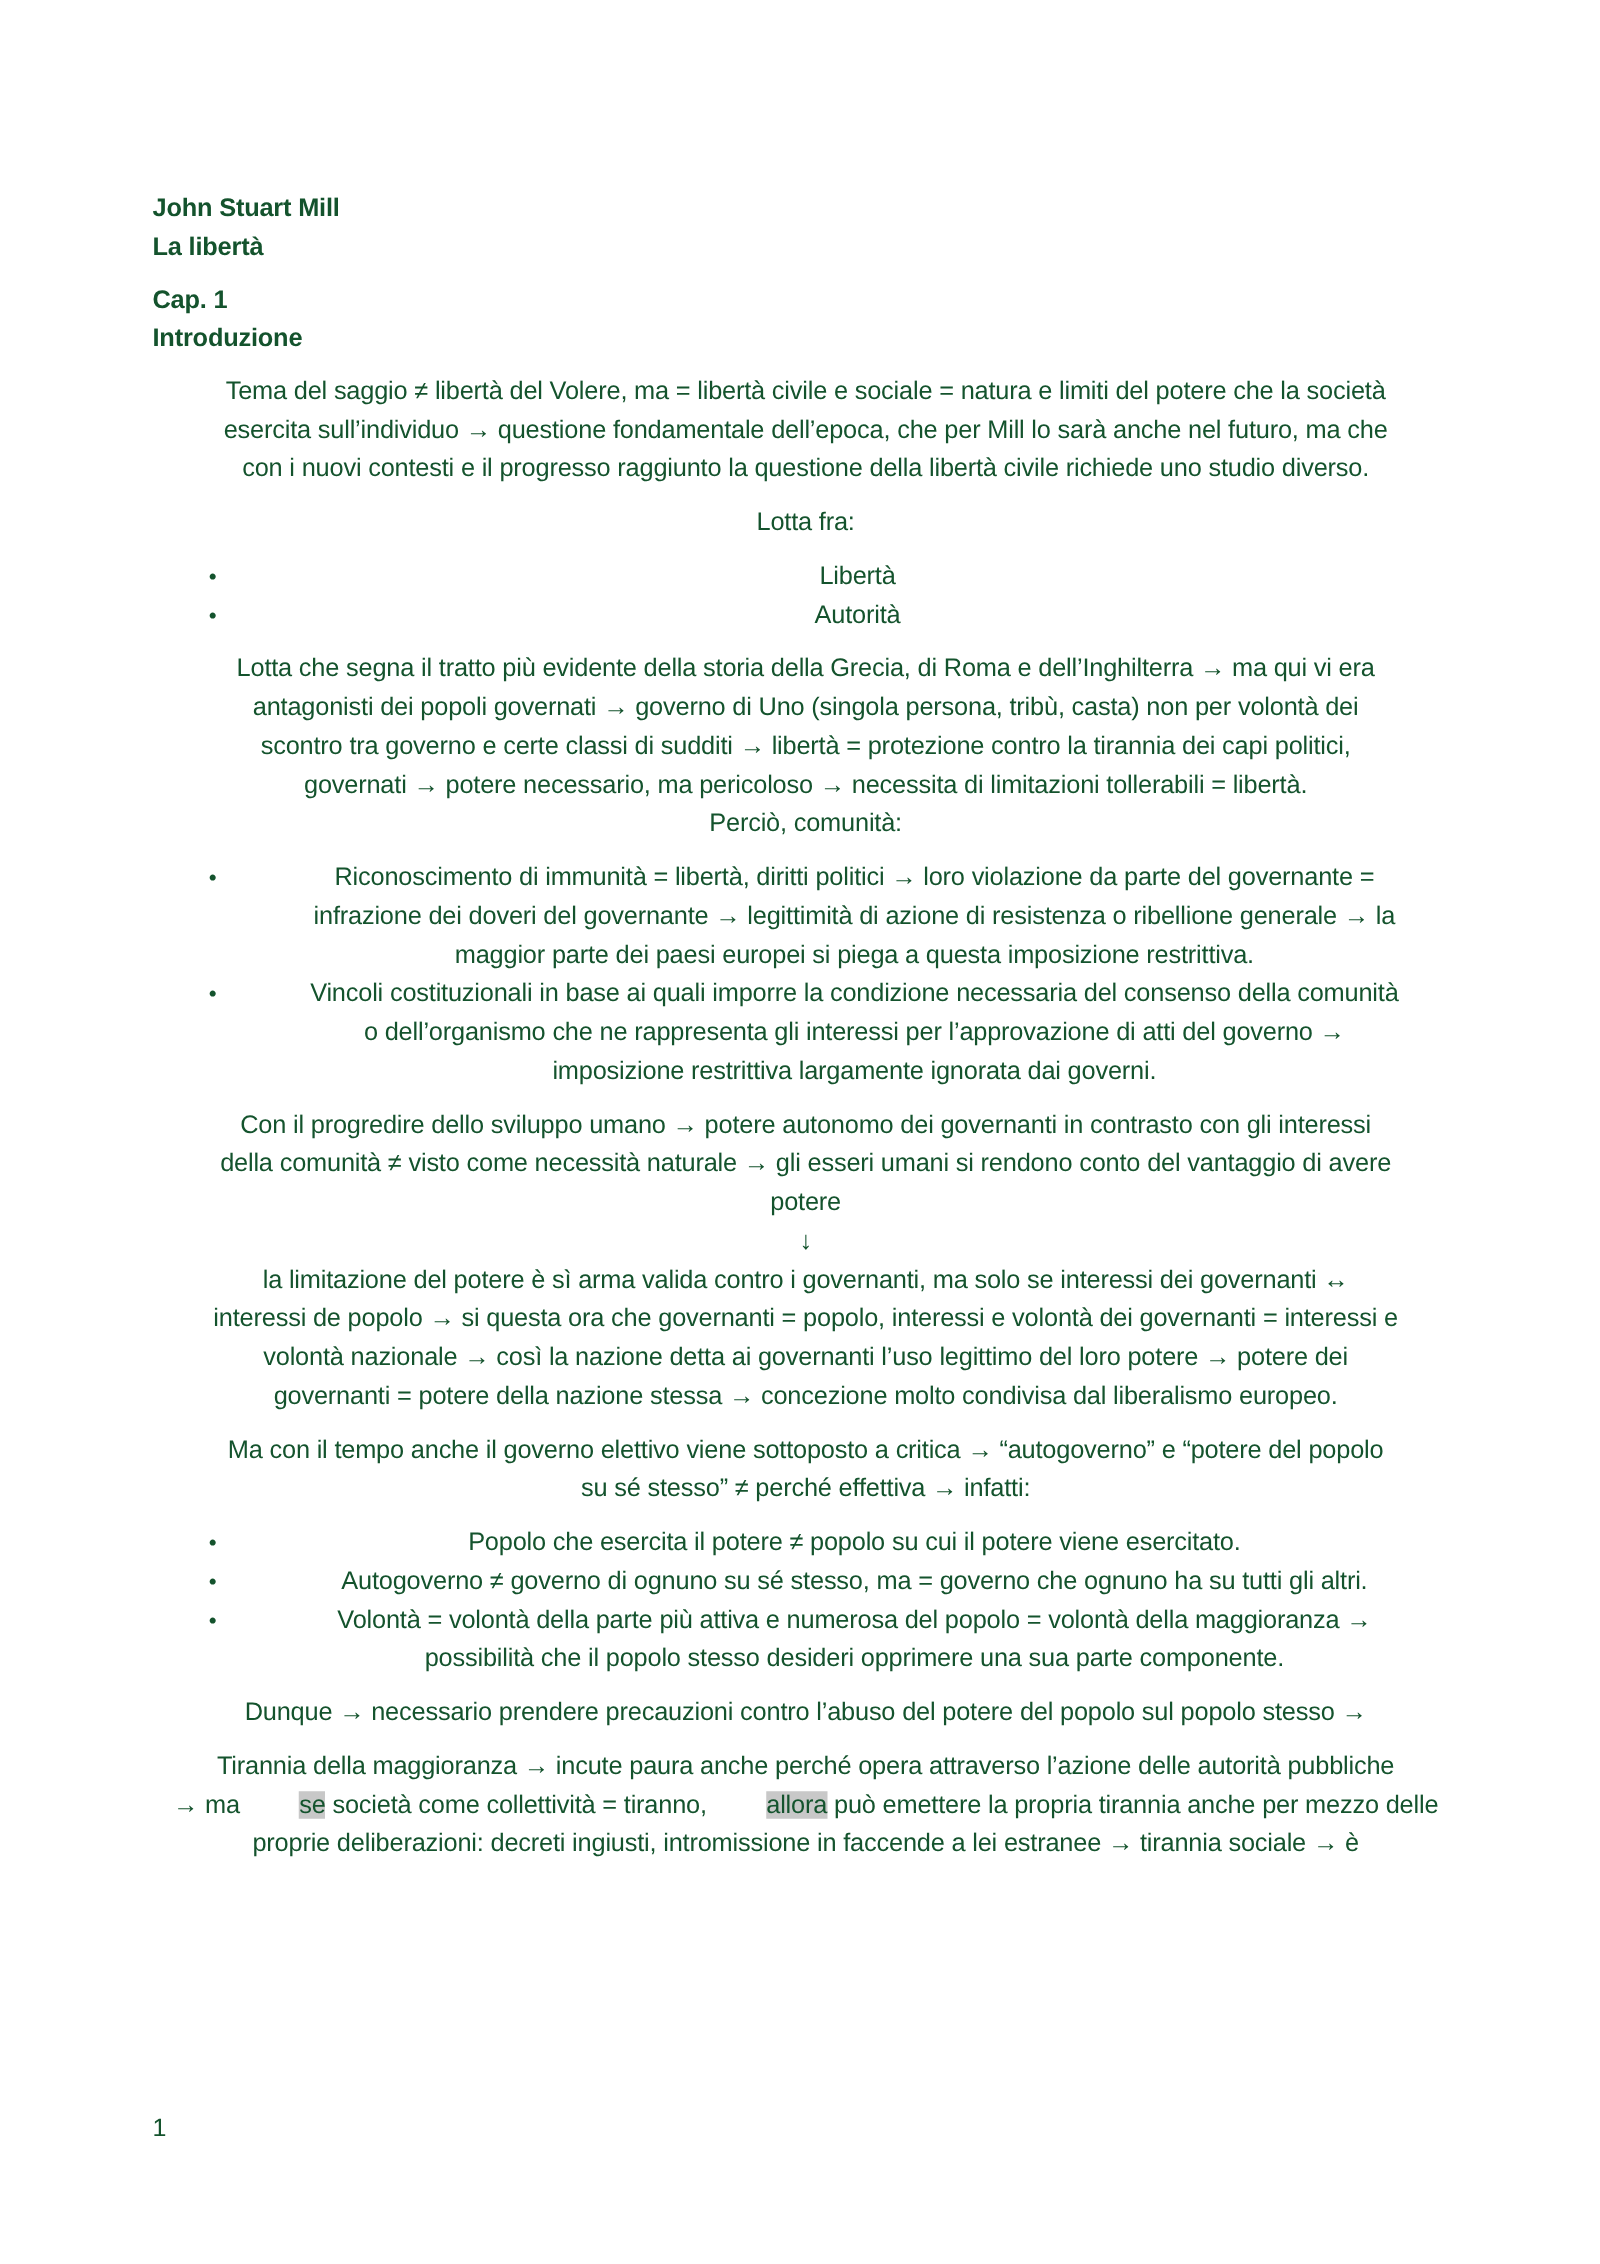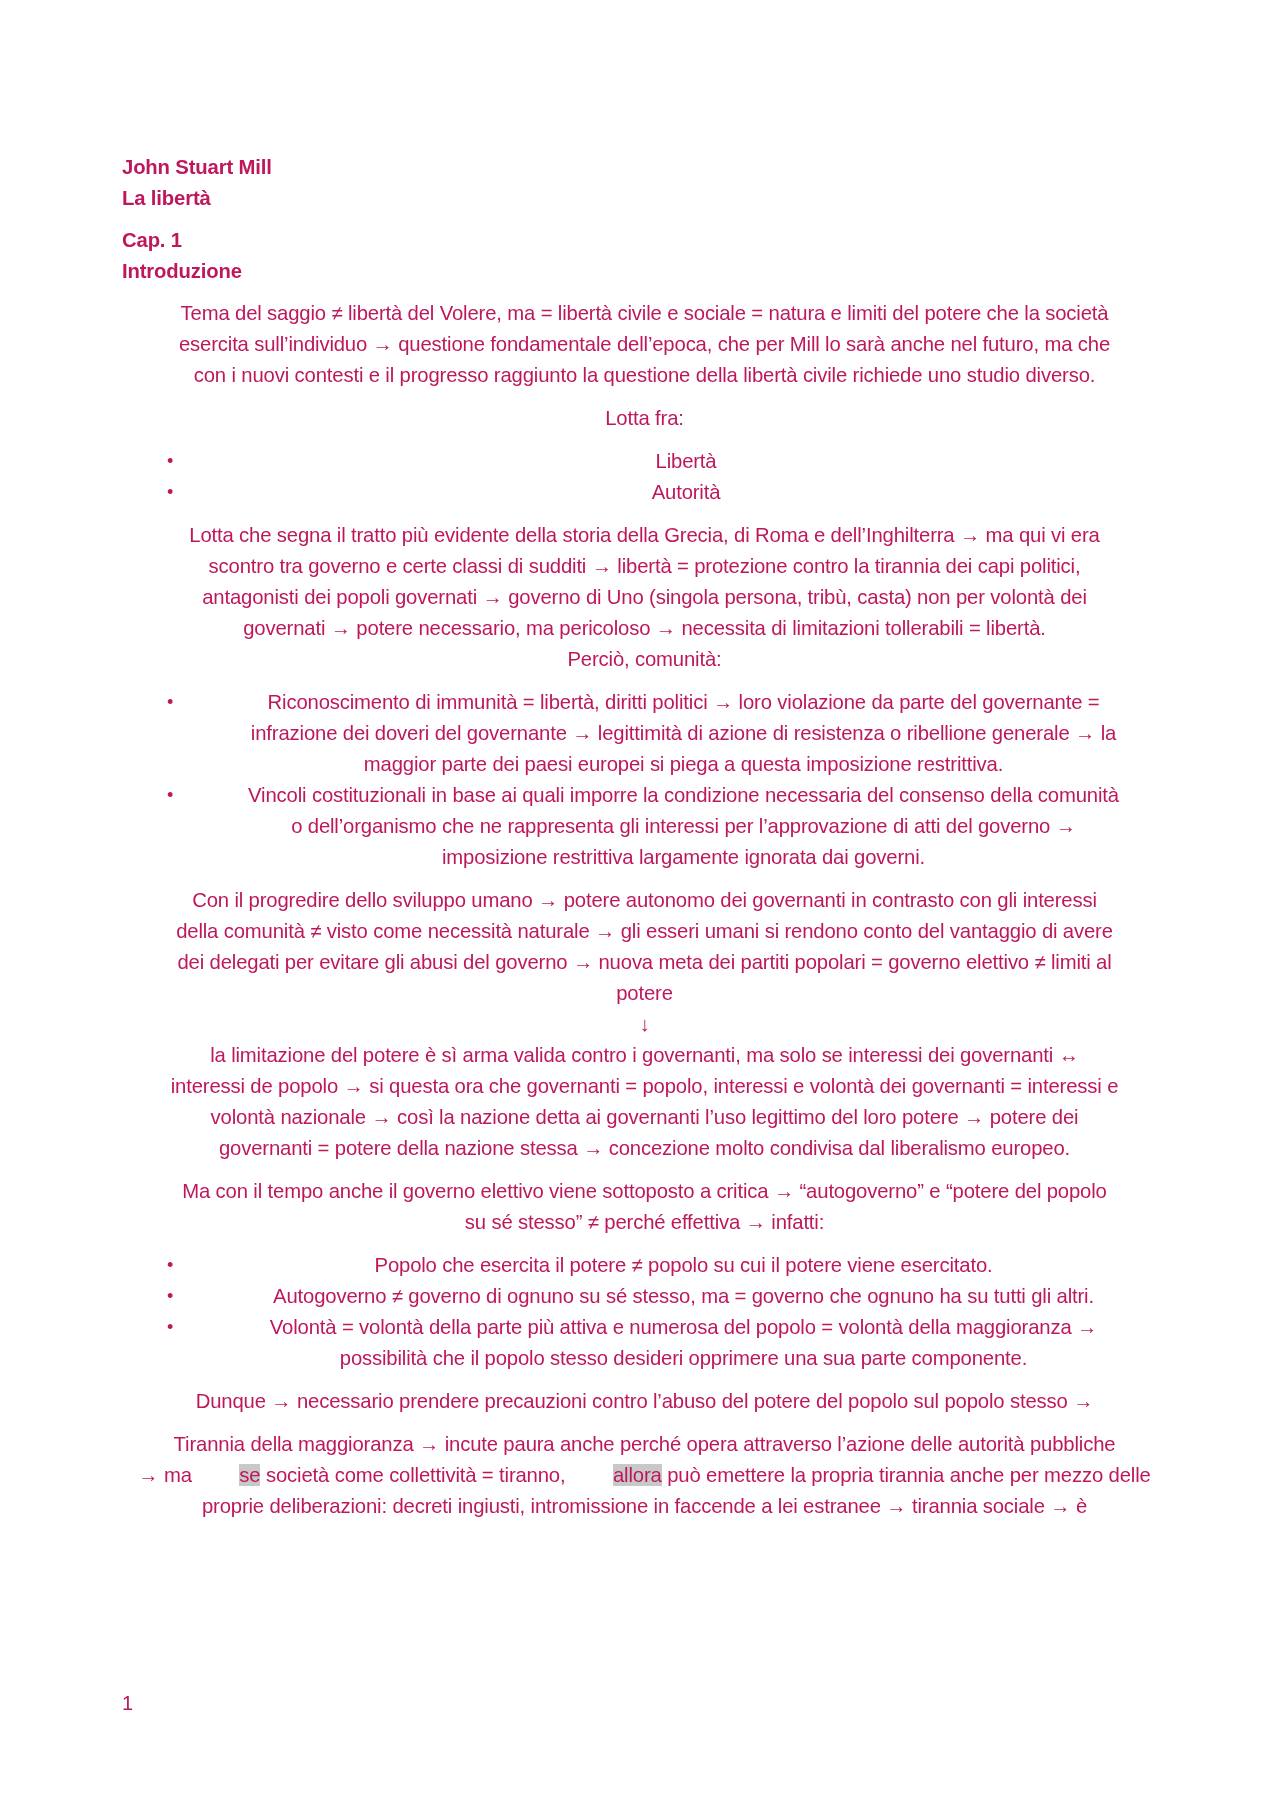--- a/index.html
+++ b/index.html
@@ -1,20 +1,20 @@
 <!DOCTYPE html>
 <html><head>
 <meta charset="utf-8">
 <style>
   html, body { margin: 0; padding: 0; background: #ffffff; }
   body { width: 1280px; height: 1811px; position: relative; overflow: hidden; }
   .page {
     position: absolute; left: 0; top: 0; width: 1280px; height: 1811px; background: #fff;
     font-family: "Liberation Sans", "DejaVu Sans", sans-serif;
-    color: #be185d; font-size: 20.3px; line-height: 31px; letter-spacing: -0.15px;
+    color: #14532d; font-size: 20.3px; line-height: 31px; letter-spacing: -0.15px;
   }
   .content { position: absolute; left: 122px; top: 152px; width: 1045px; }
   .title-block { font-weight: bold; }
   .title-block div { height: 31px; }
   .gap-sm { height: 11px; }
   p { margin: 0 0 12px 0; }
   .line { display: block; white-space: nowrap; text-align: center; }
   ul { list-style: none; margin: 0 0 12px 0; padding: 0; }
   ul li { position: relative; padding-left: 78px; }
   ul li .bullet { position: absolute; left: 45px; top: 0; font-size: 18px; }
@@ -56,22 +56,22 @@
         <span class="line">Libertà</span>
       </li>
       <li>
         <span class="bullet">•</span>
         <span class="line">Autorità</span>
       </li>
     </ul>
 
     <p>
       <span class="line">Lotta che segna il tratto più evidente della storia della Grecia, di Roma e dell’Inghilterra → ma qui vi era</span>
+      <span class="line">antagonisti dei popoli governati → governo di Uno (singola persona, tribù, casta) non per volontà dei</span>
       <span class="line">scontro tra governo e certe classi di sudditi → libertà = protezione contro la tirannia dei capi politici,</span>
-      <span class="line">antagonisti dei popoli governati → governo di Uno (singola persona, tribù, casta) non per volontà dei</span>
       <span class="line">governati → potere necessario, ma pericoloso → necessita di limitazioni tollerabili = libertà.</span>
       <span class="line">Perciò, comunità:</span>
     </p>
 
     <ul class="bullets-wide">
       <li>
         <span class="bullet">•</span>
         <span class="line">Riconoscimento di immunità = libertà, diritti politici → loro violazione da parte del governante =</span>
         <span class="line">infrazione dei doveri del governante → legittimità di azione di resistenza o ribellione generale → la</span>
         <span class="line">maggior parte dei paesi europei si piega a questa imposizione restrittiva.</span>
@@ -80,21 +80,20 @@
         <span class="bullet">•</span>
         <span class="line">Vincoli costituzionali in base ai quali imporre la condizione necessaria del consenso della comunità</span>
         <span class="line">o dell’organismo che ne rappresenta gli interessi per l’approvazione di atti del governo →</span>
         <span class="line">imposizione restrittiva largamente ignorata dai governi.</span>
       </li>
     </ul>
 
     <p>
       <span class="line">Con il progredire dello sviluppo umano → potere autonomo dei governanti in contrasto con gli interessi</span>
       <span class="line">della comunità ≠ visto come necessità naturale → gli esseri umani si rendono conto del vantaggio di avere</span>
-      <span class="line">dei delegati per evitare gli abusi del governo → nuova meta dei partiti popolari = governo elettivo ≠ limiti al</span>
       <span class="line">potere</span>
       <span class="line">↓</span>
       <span class="line">la limitazione del potere è sì arma valida contro i governanti, ma solo se interessi dei governanti  ↔</span>
       <span class="line">interessi de popolo → si questa ora che governanti = popolo, interessi e volontà dei governanti = interessi e</span>
       <span class="line">volontà nazionale → così la nazione detta ai governanti l’uso legittimo del loro potere → potere dei</span>
       <span class="line">governanti = potere della nazione stessa → concezione molto condivisa dal liberalismo europeo.</span>
     </p>
 
     <p>
       <span class="line">Ma con il tempo anche il governo elettivo viene sottoposto a critica → “autogoverno” e “potere del popolo</span>

